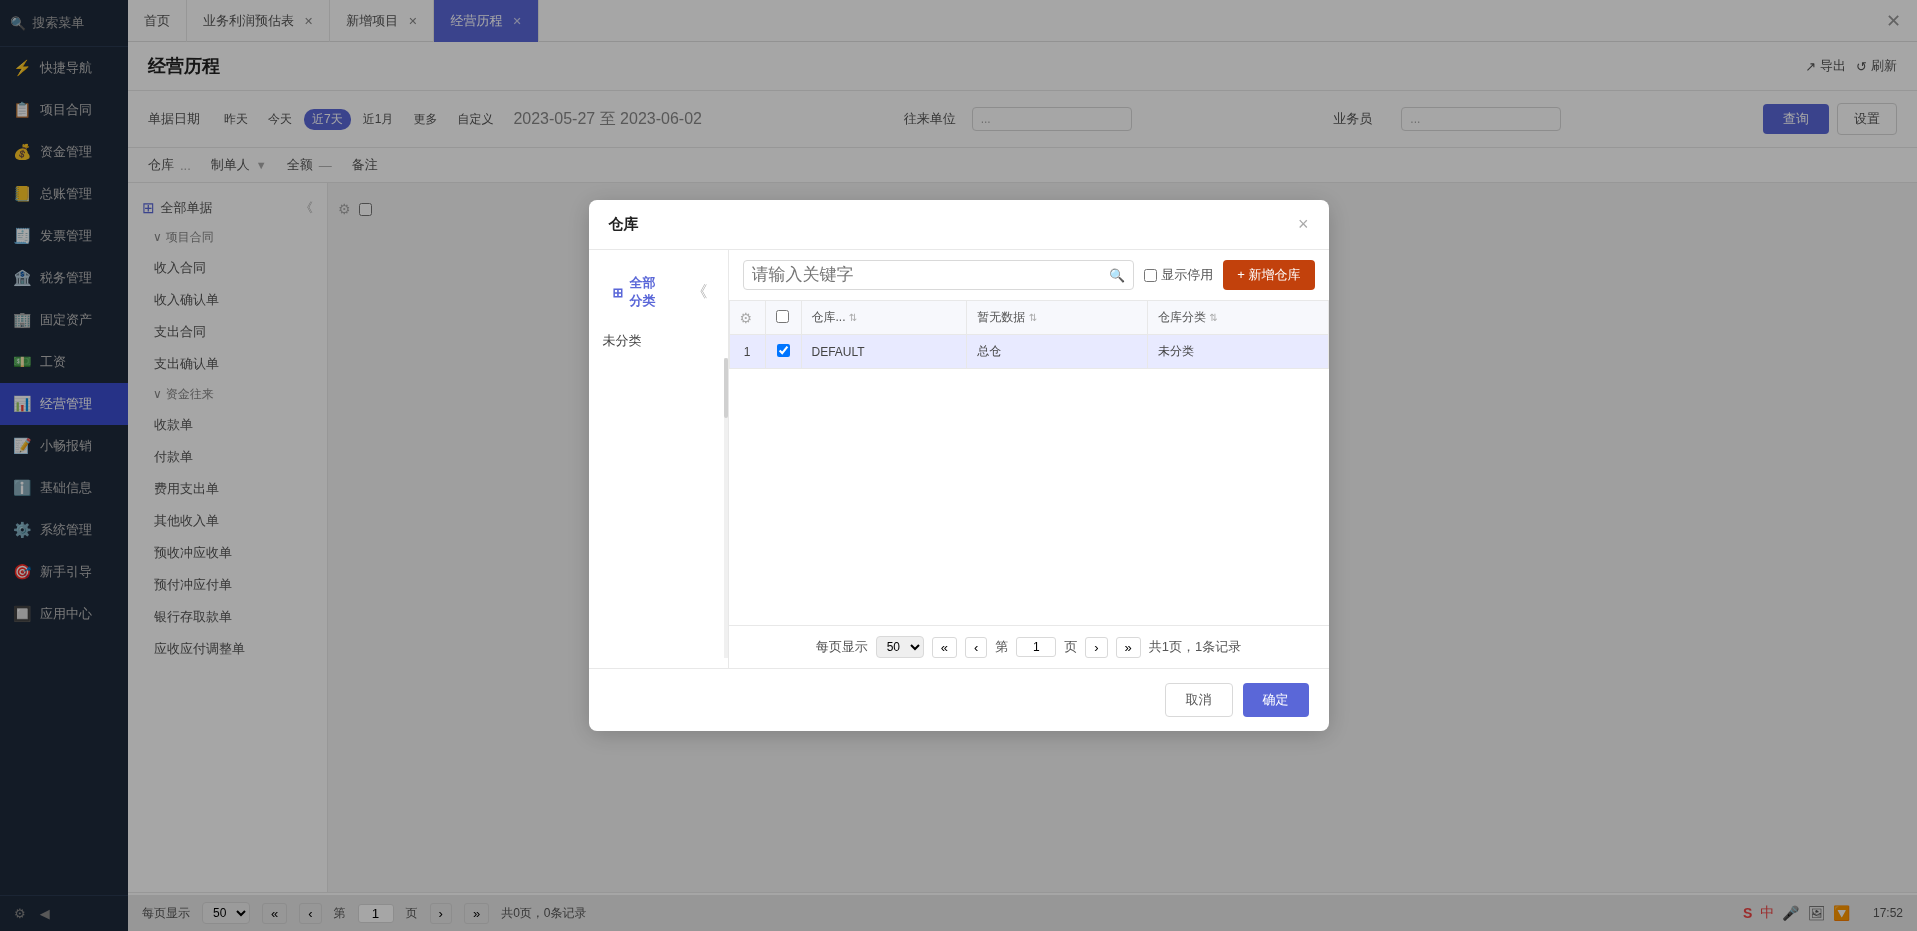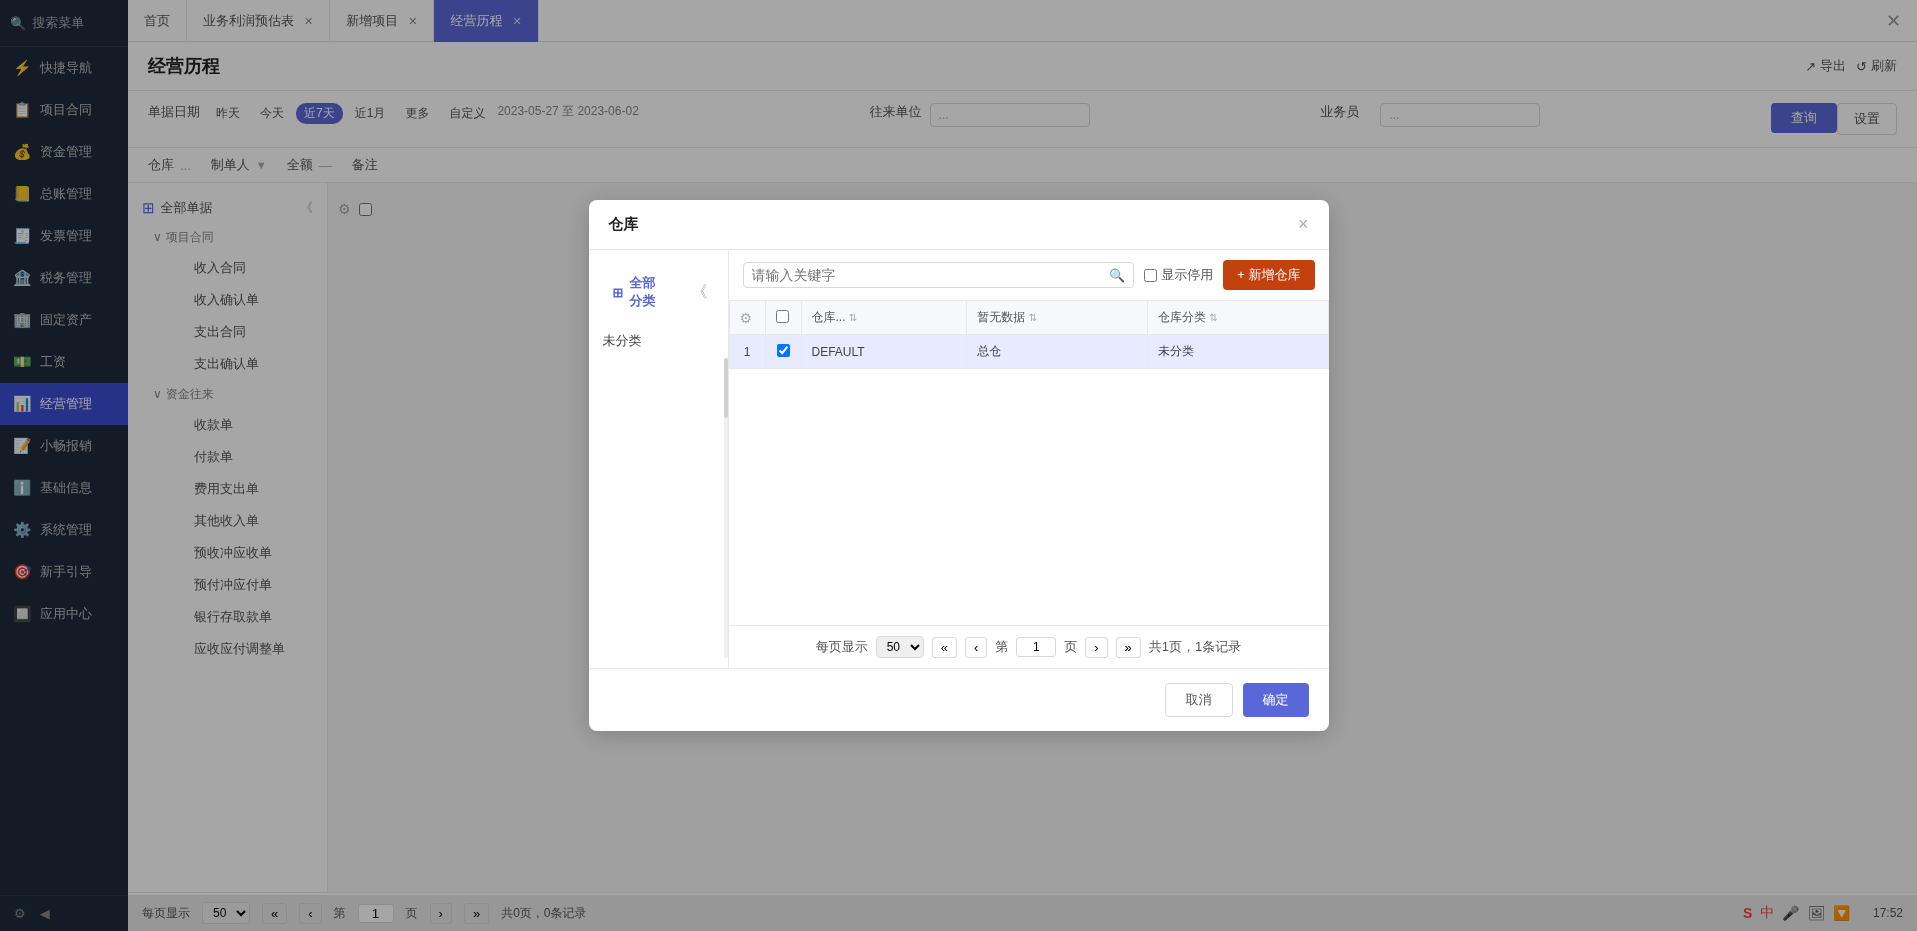--- a/index.html
+++ b/index.html
@@ -30,43 +30,43 @@
     .close-btn-top { position: absolute; right: 16px; top: 10px; cursor: pointer; font-size: 18px; color: #999; }
 
     
     .page-header { background: #fff; padding: 12px 20px; display: flex; align-items: center; justify-content: space-between; border-bottom: 1px solid #e8e8e8; }
     .page-title { font-size: 18px; font-weight: 600; color: #222; }
     .header-actions { display: flex; gap: 10px; }
     .btn-export, .btn-refresh { background: none; border: none; color: #555; cursor: pointer; font-size: 13px; display: flex; align-items: center; gap: 4px; }
 
     
     .filter-area { background: #fff; padding: 12px 20px; display: flex; flex-wrap: wrap; gap: 10px; align-items: center; border-bottom: 1px solid #e8e8e8; }
-    .filter-row { display: flex; align-items: flex-start; width: 100%; }
+    .filter-row { display: flex; align-items: center; gap: 8px; width: 100%; }
     .filter-label { color: #555; font-size: 13px; min-width: 60px; }
     .date-tabs { display: flex; gap: 4px; }
     .date-tab { padding: 2px 8px; border-radius: 3px; cursor: pointer; font-size: 12px; color: #555; }
     .date-tab.active { background: #5a67d8; color: #fff; border-radius: 10px; }
-    .date-range { font-size: 12px; color: #888; margin-left: 4px; }
+    .date-range { font-size: 16px; color: #888; margin-left: 4px; }
     .filter-input { border: 1px solid #d9d9d9; border-radius: 4px; padding: 4px 8px; font-size: 12px; width: 160px; color: #333; }
     .filter-dots { color: #aaa; cursor: pointer; }
     .btn-query { background: #5a67d8; color: #fff; border: none; padding: 6px 20px; border-radius: 4px; cursor: pointer; font-size: 13px; }
     .btn-setting { background: #fff; color: #555; border: 1px solid #d9d9d9; padding: 6px 16px; border-radius: 4px; cursor: pointer; font-size: 13px; }
 
     
     .filter-row2 { display: flex; align-items: center; gap: 20px; padding: 8px 20px; background: #fff; border-bottom: 1px solid #e8e8e8; }
     .filter-item { display: flex; align-items: center; gap: 6px; font-size: 13px; color: #555; }
     .filter-dash { color: #aaa; }
 
     
     .content-area { display: flex; flex: 1; overflow: hidden; }
     .left-sidebar { width: 200px; background: #fff; border-right: 1px solid #e8e8e8; padding: 10px 0; overflow-y: auto; }
     .left-sidebar-header { display: flex; align-items: center; justify-content: space-between; padding: 6px 14px; font-size: 13px; color: #555; }
     .left-sidebar-item { padding: 7px 14px; cursor: pointer; font-size: 13px; color: #555; }
     .left-sidebar-section { padding: 6px 25px; font-size: 12px; color: #888; cursor: pointer; }
-    .indent { padding-left: 26px; margin-left: 40px; }
+    .indent { padding-left: 26px; }
 
     
     .table-area { flex: 1; overflow: auto; background: #f5f5f5; }
     .empty-msg { color: #aaa; text-align: center; padding: 30px; font-size: 13px; }
 
     
     .bottom-bar { background: #fff; border-top: 1px solid #e8e8e8; padding: 8px 20px; display: flex; align-items: center; justify-content: flex-end; gap: 10px; font-size: 13px; color: #555; }
     .page-size-select { border: 1px solid #d9d9d9; border-radius: 4px; padding: 2px 6px; font-size: 12px; }
     .page-btn { background: none; border: 1px solid #d9d9d9; padding: 2px 8px; border-radius: 3px; cursor: pointer; font-size: 13px; }
 
@@ -82,21 +82,21 @@
     .modal-title { font-size: 15px; font-weight: 600; color: #222; }
     .modal-close { cursor: pointer; color: #aaa; font-size: 18px; }
     .modal-body { display: flex; flex: 1; overflow: hidden; }
     .modal-left { width: 140px; border-right: 1px solid #e8e8e8; padding: 10px 0; }
     .modal-left-item { padding: 8px 14px; cursor: pointer; font-size: 13px; color: #444; display: flex; align-items: center; gap: 6px; }
     .modal-left-item.active { color: #5a67d8; font-weight: 600; }
     .modal-left-collapse { cursor: pointer; padding: 4px 10px; color: #aaa; font-size: 16px; }
     .modal-right { flex: 1; display: flex; flex-direction: column; overflow: hidden; }
     .modal-toolbar { display: flex; align-items: center; padding: 10px 14px; gap: 10px; }
     .modal-search { flex: 1; display: flex; align-items: center; border: 1px solid #d9d9d9; border-radius: 4px; padding: 4px 8px; gap: 6px; }
-    .modal-search input { border: none; outline: none; font-size: 14px; flex: 1; }
+    .modal-search input { border: none; outline: none; font-size: 17px; flex: 1; }
     .modal-checkbox { display: flex; align-items: center; gap: 4px; font-size: 13px; color: #555; }
     .btn-add-warehouse { background: #c2410c; color: #fff; border: none; padding: 6px 14px; border-radius: 4px; cursor: pointer; font-size: 13px; display: flex; align-items: center; gap: 4px; }
     .modal-table-wrap { flex: 1; overflow: auto; }
     .modal-table { width: 100%; border-collapse: collapse; }
     .modal-table th { background: #f7f8fc; border: 1px solid #e8e8e8; padding: 8px 10px; font-size: 12px; color: #555; font-weight: normal; white-space: nowrap; text-align: left; }
     .modal-table td { border: 1px solid #e8e8e8; padding: 8px 10px; font-size: 12px; color: #444; }
     .modal-table tr.selected td { background: #e8eaff; }
     .modal-table th .sort-arrows { color: #aaa; font-size: 10px; }
     .modal-pagination { display: flex; align-items: center; justify-content: center; gap: 8px; padding: 10px; border-top: 1px solid #e8e8e8; font-size: 13px; color: #555; }
     .modal-pagination .page-input { width: 40px; text-align: center; border: 1px solid #d9d9d9; border-radius: 3px; padding: 2px; font-size: 12px; }

